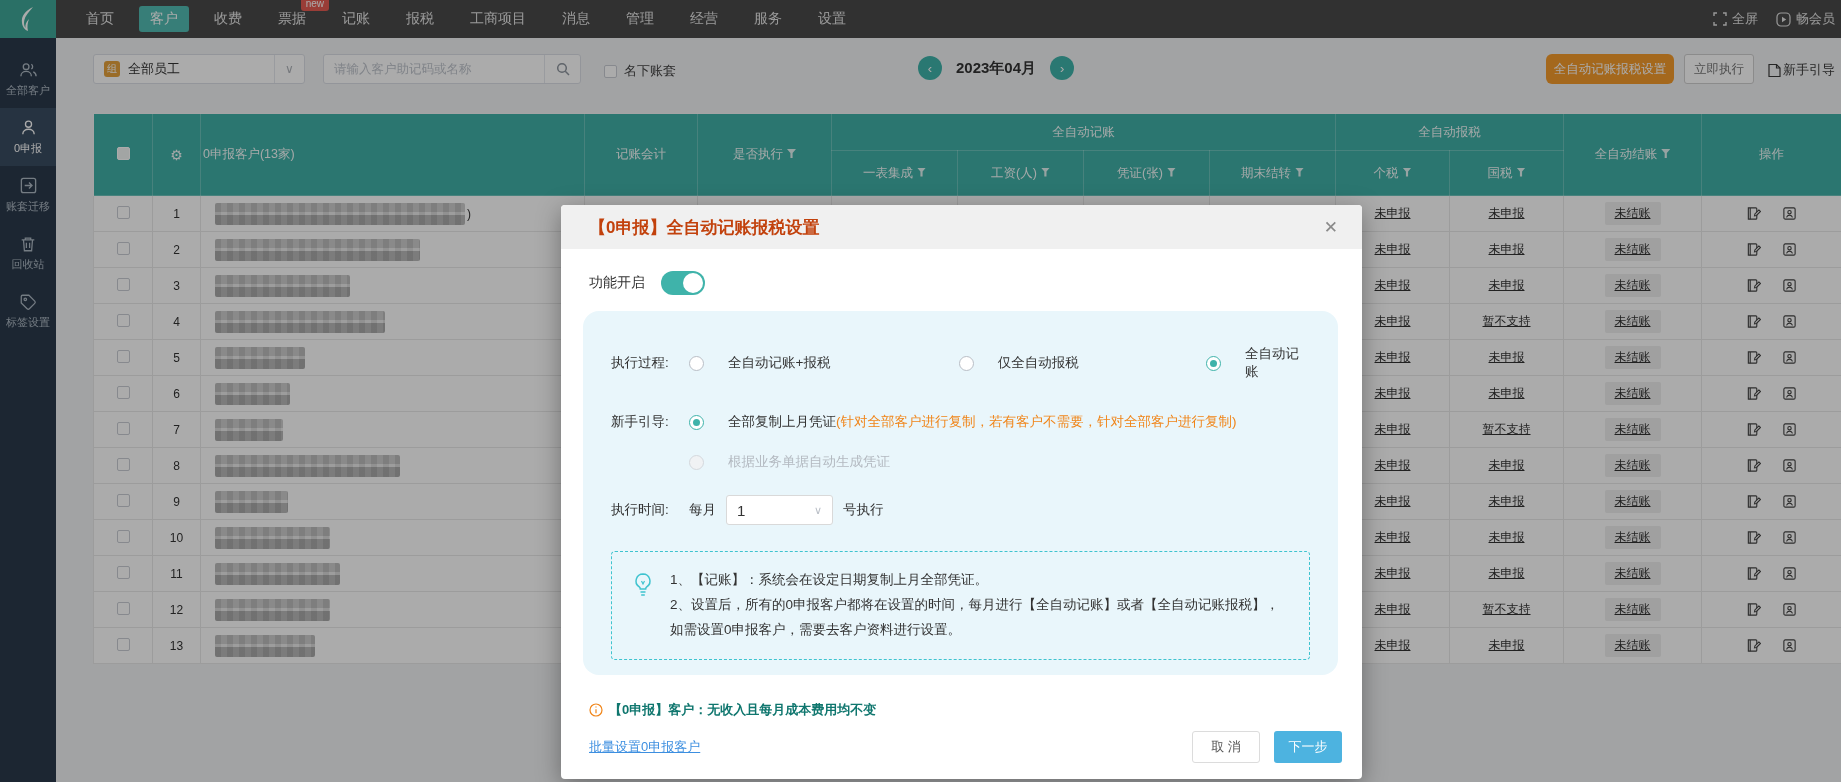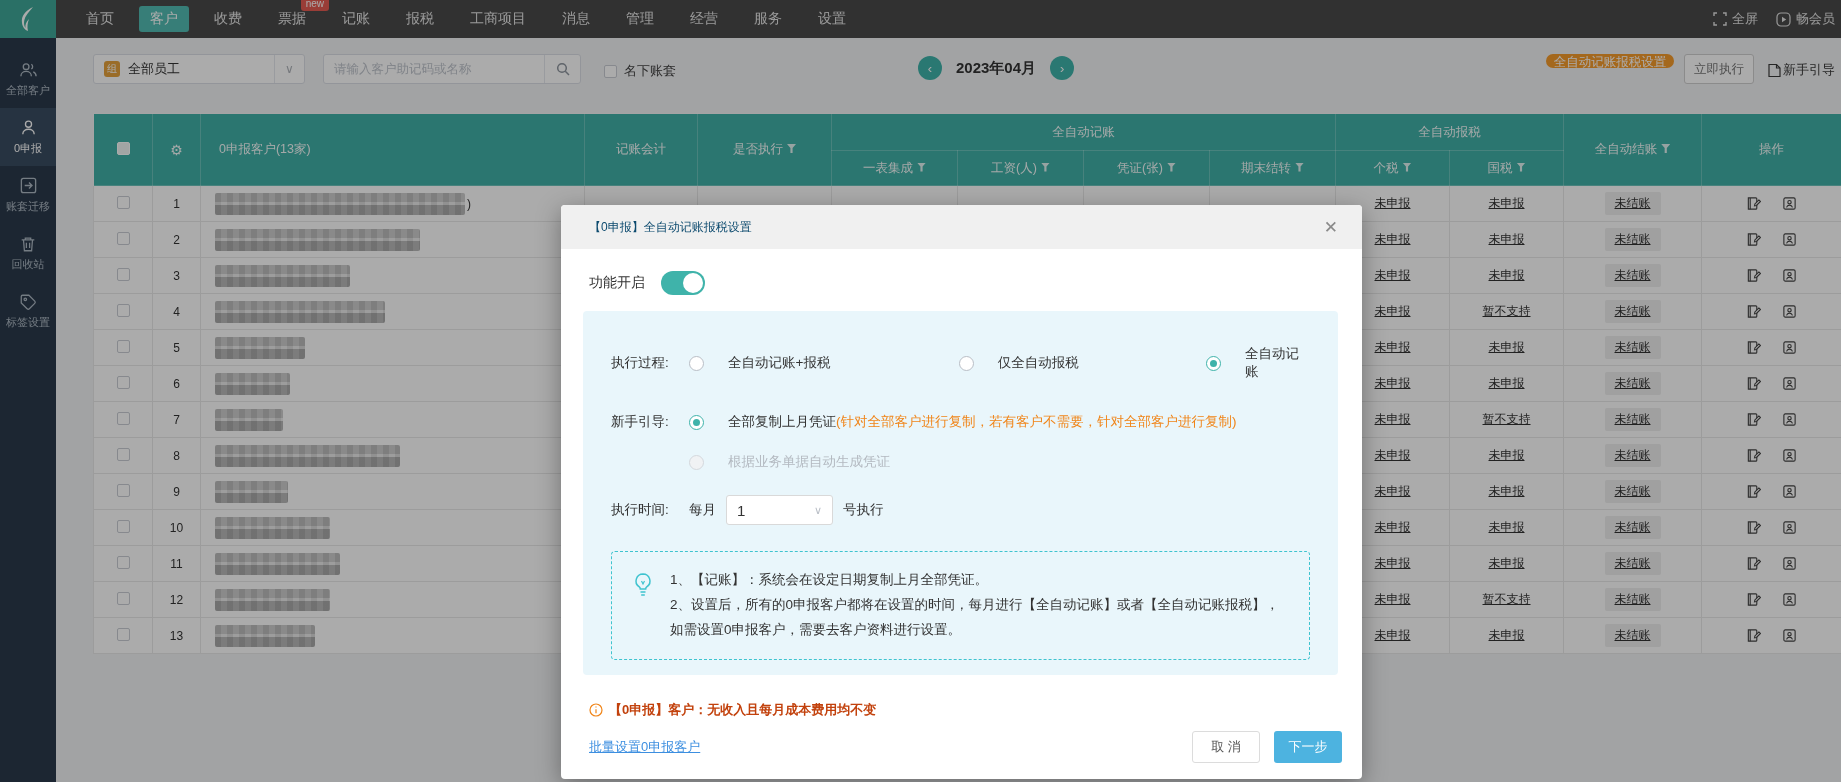--- a/index.html
+++ b/index.html
@@ -31,73 +31,73 @@
   .emp-caret{width:30px;align-self:stretch;border-left:1px solid #e4e7ed;display:flex;align-items:center;justify-content:center;color:#b0b4ba;font-size:12px}
   .search{position:absolute;left:267px;top:16px;width:258px;height:30px;background:#fff;border:1px solid #dcdfe6;border-radius:3px;display:flex}
   .search input{flex:1;border:0;outline:none;font-size:12.5px;padding:0 10px;color:#333;background:transparent;font-family:inherit}
   .search input::placeholder{color:#bfc4cc}
   .search-btn{width:36px;border-left:1px solid #e4e7ed;display:flex;align-items:center;justify-content:center;cursor:pointer}
   .chk{position:absolute;left:548px;top:24px;display:flex;align-items:center;gap:7px;font-size:13px;color:#444;cursor:pointer}
   .cbox{width:13px;height:13px;background:#fff;border:1px solid #c9cdd4;border-radius:2px;display:inline-block}
   .datenav{position:absolute;left:862px;top:18px;display:flex;align-items:center;gap:14px}
   .date-circle{width:24px;height:24px;border-radius:50%;background:#3fb3aa;color:#fff;display:flex;align-items:center;justify-content:center;font-size:13px;cursor:pointer}
   .date-text{font-size:15px;font-weight:bold;color:#333}
-  .btn-settings{position:absolute;left:1490px;top:16px;width:128px;height:14px;background:#f59b2c;color:#fff;border:0;border-radius:12px;font-size:12.5px;cursor:pointer;font-family:inherit}
+  .btn-settings{position:absolute;left:1490px;top:16px;width:128px;height:30px;background:#f59b2c;color:#fff;border:0;border-radius:6px;font-size:12.5px;cursor:pointer;font-family:inherit}
   .btn-exec{position:absolute;left:1628px;top:16px;width:70px;height:30px;background:#fff;color:#777;border:1px solid #cfcfcf;border-radius:3px;font-size:12.5px;cursor:pointer;font-family:inherit}
   .guide{position:absolute;left:1712px;top:23px;display:flex;align-items:center;gap:2px;font-size:13px;color:#3a3a3a;cursor:pointer}
 
   
   .table-wrap{position:absolute;left:37px;top:75px}
   table{border-collapse:collapse;table-layout:fixed;width:1748px}
   thead th{background:#41b1a8;color:rgba(255,255,255,.95);font-weight:normal;border:1px solid rgba(255,255,255,.22);font-size:12.5px;height:37px}
-  thead tr.sub th{height:35px}
-  thead th.left{text-align:left;padding-left:18px}
+  thead tr.sub th{height:45px}
+  thead th.left{text-align:left;padding-left:2px}
   tbody td{background:#fff;border:1px solid #e9e9e9;height:36px;text-align:center;color:#333;font-size:12px}
   td.name-cell{text-align:left;padding-left:14px}
   .name-flex{display:flex;align-items:center;gap:2px}
   .blur{height:22px;border-radius:2px;background:
       linear-gradient(#cbcbcb 0 9px,#e9e9e9 9px 12px,#b6b6b6 12px 22px),
       #c0c0c0;position:relative;overflow:hidden}
   .blur::after{content:"";position:absolute;inset:0;background:repeating-linear-gradient(90deg,rgba(0,0,0,.07) 0 6px,rgba(255,255,255,.06) 6px 12px)}
   .cell-link{color:#333;text-decoration:underline;cursor:pointer}
   .pill{background:#efefef;padding:3px 10px;border-radius:2px;display:inline-block}
   .op-ic{display:inline-flex;margin:0 9px;cursor:pointer;vertical-align:middle}
   .funnel{display:inline-block;width:9px;height:9px;margin-left:4px;background:rgba(255,255,255,.85);clip-path:polygon(0 0,100% 0,62% 45%,62% 100%,38% 100%,38% 45%);cursor:pointer}
   .hdr-cb{width:13px;height:13px;background:#f2f6f5;border:1px solid #fff;border-radius:2px;display:inline-block;cursor:pointer}
   .gear{font-size:14px;cursor:pointer}
 
   
   .overlay{position:absolute;inset:0;background:rgba(0,0,0,.33);z-index:40}
   .modal{position:absolute;left:561px;top:205px;width:801px;height:574px;background:#fff;border-radius:4px;box-shadow:0 6px 24px rgba(0,0,0,.35);z-index:50;font-size:13.5px;color:#333}
   .modal-head{height:44px;background:#f0f0f0;display:flex;align-items:center;padding:0 18px 0 28px;border-radius:4px 4px 0 0}
-  .modal-title{flex:1;font-size:12px;font-weight:normal;color:#0c4a6e}
+  .modal-title{flex:1;font-size:17px;font-weight:bold;color:#c2410c}
   .modal-close{font-size:17px;color:#8a8a8a;cursor:pointer;padding:2px 6px}
   .toggle-row{margin:22px 0 16px 28px;display:flex;align-items:center;gap:16px;font-size:14px}
   .switch{width:44px;height:24px;border-radius:12px;background:#3fb3aa;position:relative;cursor:pointer}
   .switch::after{content:"";position:absolute;top:2px;right:2px;width:20px;height:20px;border-radius:50%;background:#fff}
-  .panel{margin:12px 24px 0 22px;background:#e9f6fb;border-radius:4px;padding:24px 28px;height:364px}
+  .panel{margin:12px 24px 0 22px;background:#e9f6fb;border-radius:16px;padding:24px 28px;height:364px}
   .form-row{display:flex;align-items:center}
   .form-label{width:78px;color:#333;flex:0 0 78px}
   .opt{display:flex;align-items:center;gap:24px;cursor:pointer}
   .opt.w1{width:276px}.opt.w2{width:253px}
   .radio{width:15px;height:15px;border-radius:50%;border:1px solid #b9bec6;background:#fff;flex:0 0 15px;position:relative}
   .radio.sel{border-color:#3fb3aa}
   .radio.sel::after{content:"";position:absolute;inset:3px;border-radius:50%;background:#3fb3aa}
   .radio.dis{background:#f0f2f4;border-color:#d4d8dd}
   .opt.dis{color:#b3b9c0;cursor:default}
   .note-orange{color:#f08519}
   .row2{margin-top:32px}
   .row3{margin-top:22px;padding-left:78px}
   .row4{margin-top:24px}
   .sel-box{width:107px;height:30px;background:#fff;border:1px solid #d9d9d9;border-radius:3px;display:flex;align-items:center;padding:0 10px;margin:0 10px;cursor:pointer}
   .sel-val{flex:1;font-size:15px;color:#333}
   .sel-caret{color:#b9bec6;font-size:11px}
   .tipbox{margin-top:26px;border:1px dashed #3fc3cf;border-radius:4px;padding:16px 20px;display:flex;gap:16px}
   .tip-text{line-height:1.85;color:#333;font-size:13.5px}
-  .warn{margin:26px 0 0 28px;color:#c2410c;font-size:13px;font-weight:bold;display:flex;align-items:center;gap:6px}
+  .warn{margin:26px 0 0 28px;color:#0f766e;font-size:13px;font-weight:bold;display:flex;align-items:center;gap:6px}
   .modal-foot{position:absolute;left:28px;right:20px;bottom:16px;display:flex;align-items:center}
   .batch-link{color:#3d8fe0;text-decoration:underline;font-size:13px;cursor:pointer}
   .foot-spacer{flex:1}
   .btn-cancel{width:68px;height:32px;background:#fff;border:1px solid #dcdcdc;border-radius:3px;color:#555;font-size:13px;margin-right:14px;cursor:pointer;font-family:inherit}
   .btn-next{width:68px;height:32px;background:#4db3e0;border:0;border-radius:3px;color:#fff;font-size:13px;cursor:pointer;font-family:inherit}
 </style>
 </head>
 <body>
 
 <header class="navbar">

